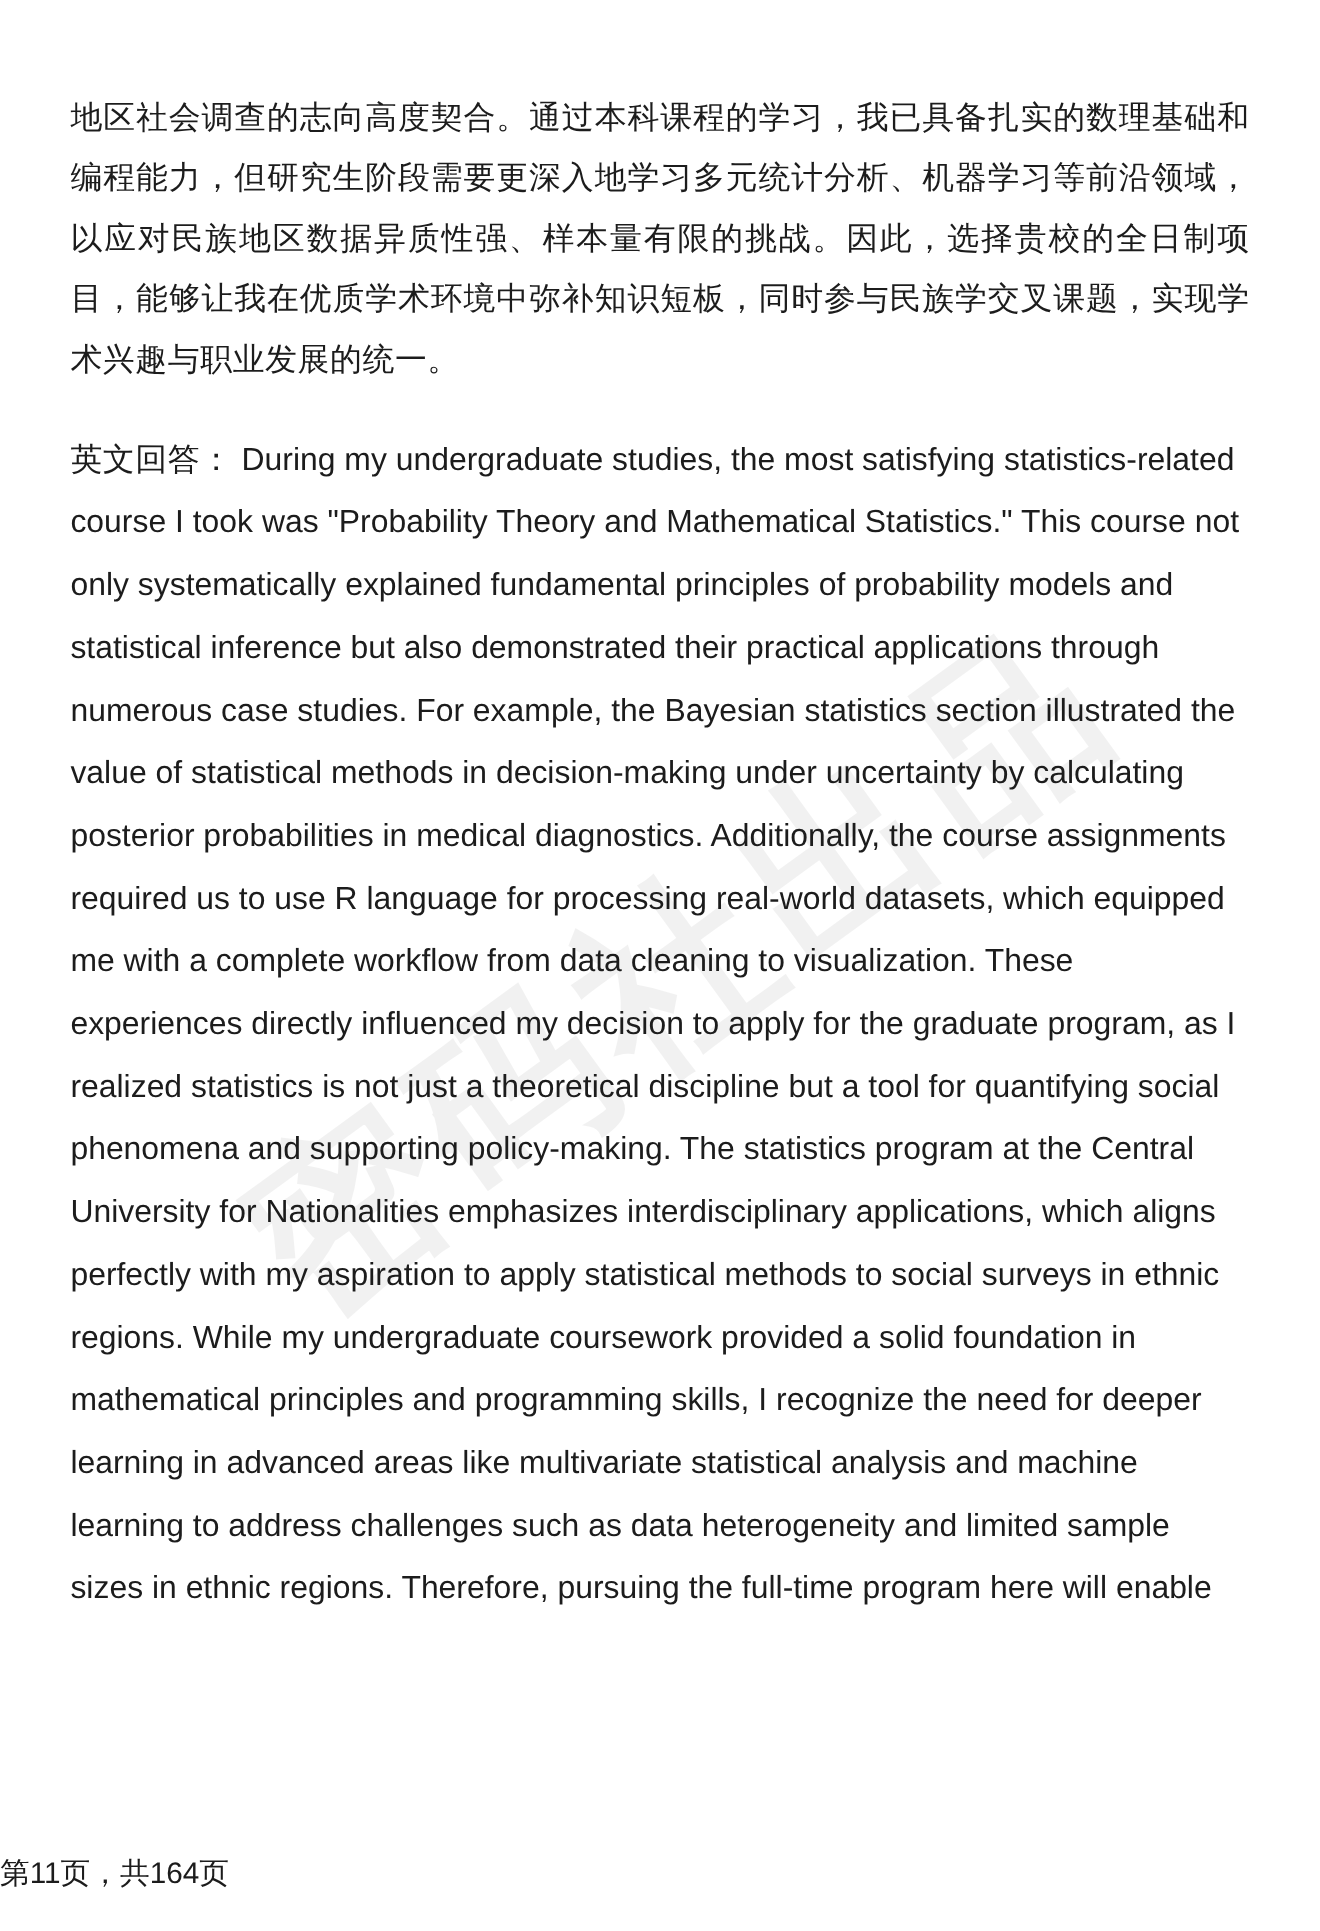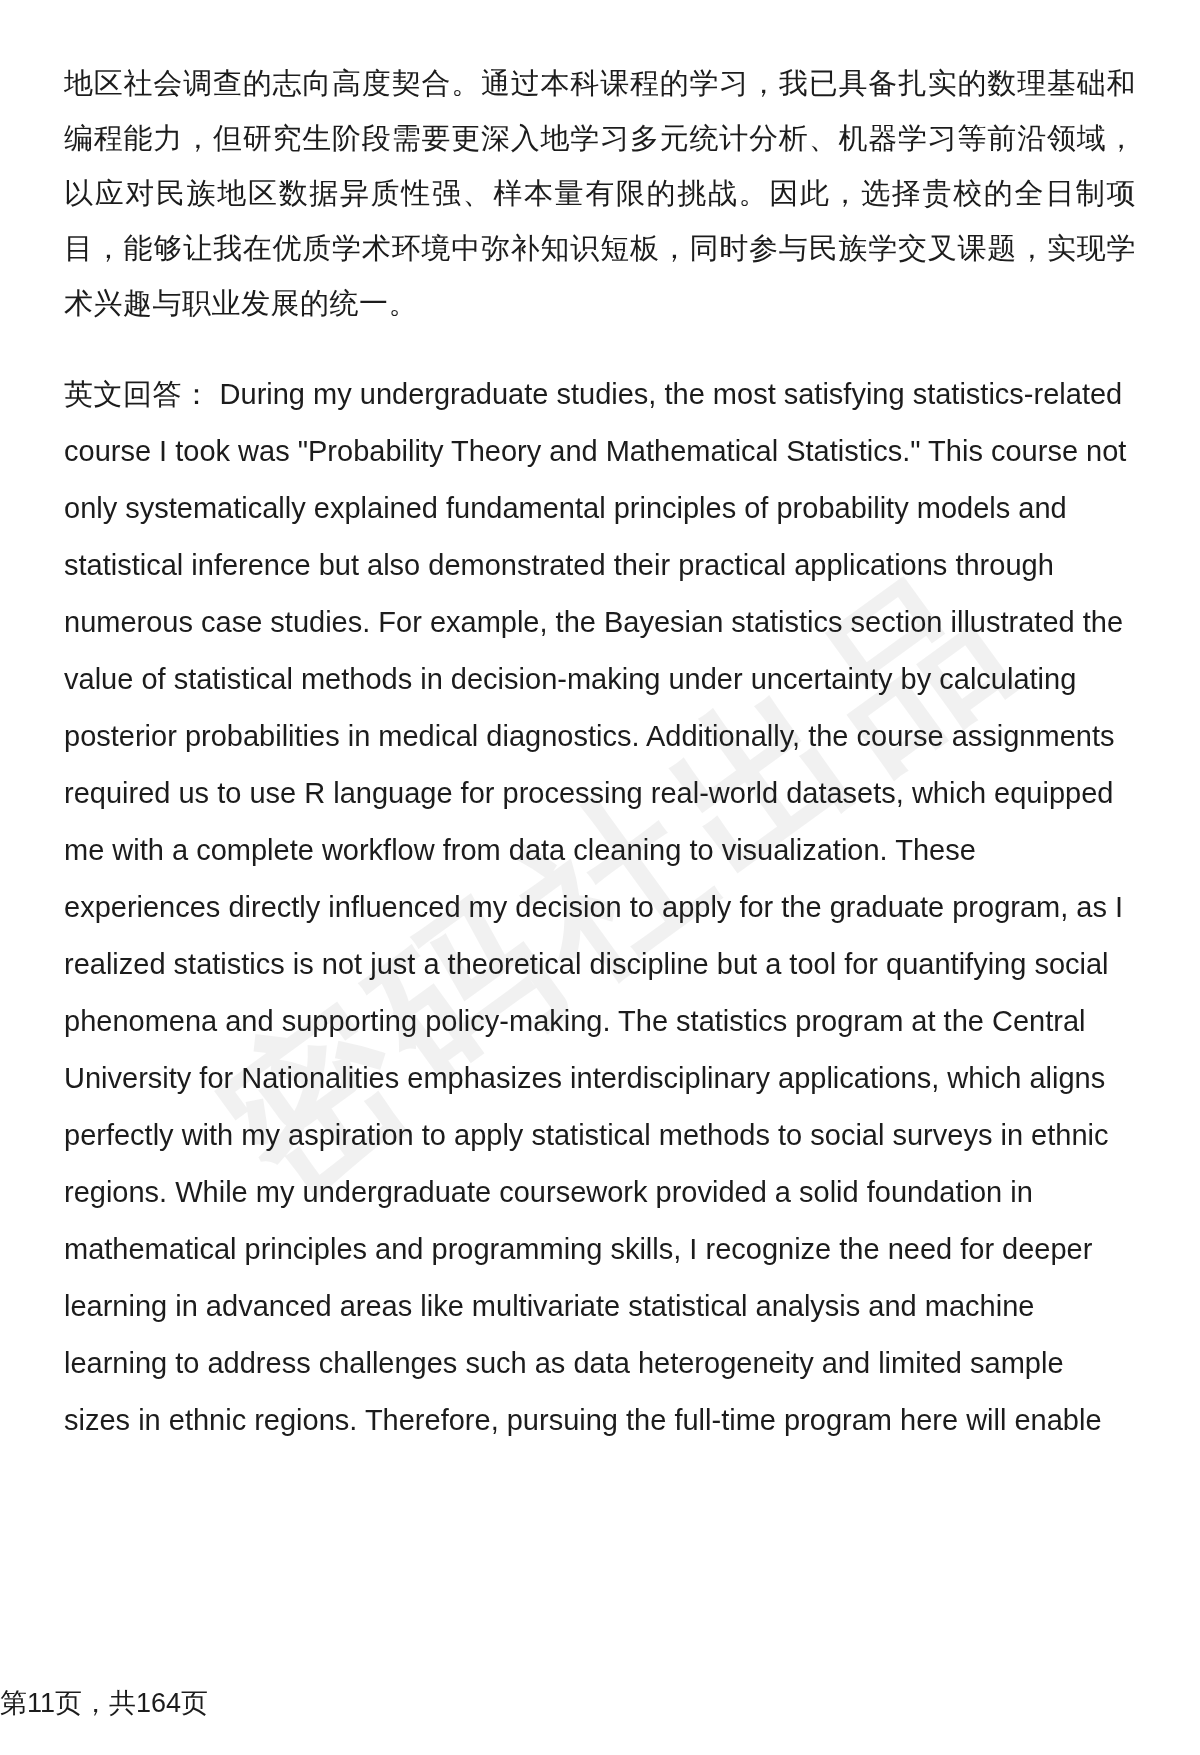--- a/index.html
+++ b/index.html
@@ -16,21 +16,21 @@
   .page {
     position: relative;
     width: 1200px;
     height: 1755px;
     overflow: hidden;
     background: #ffffff;
   }
   .content {
     position: relative;
     z-index: 2;
-    padding: 56px 64px 0 64px;
+    padding: 80px 64px 0 64px;
   }
   p.cn {
     margin: 0;
     font-size: 29px;
     line-height: 55px;
     text-align: justify;
     letter-spacing: 0.5px;
     color: #1c1c1c;
   }
   p.en {

